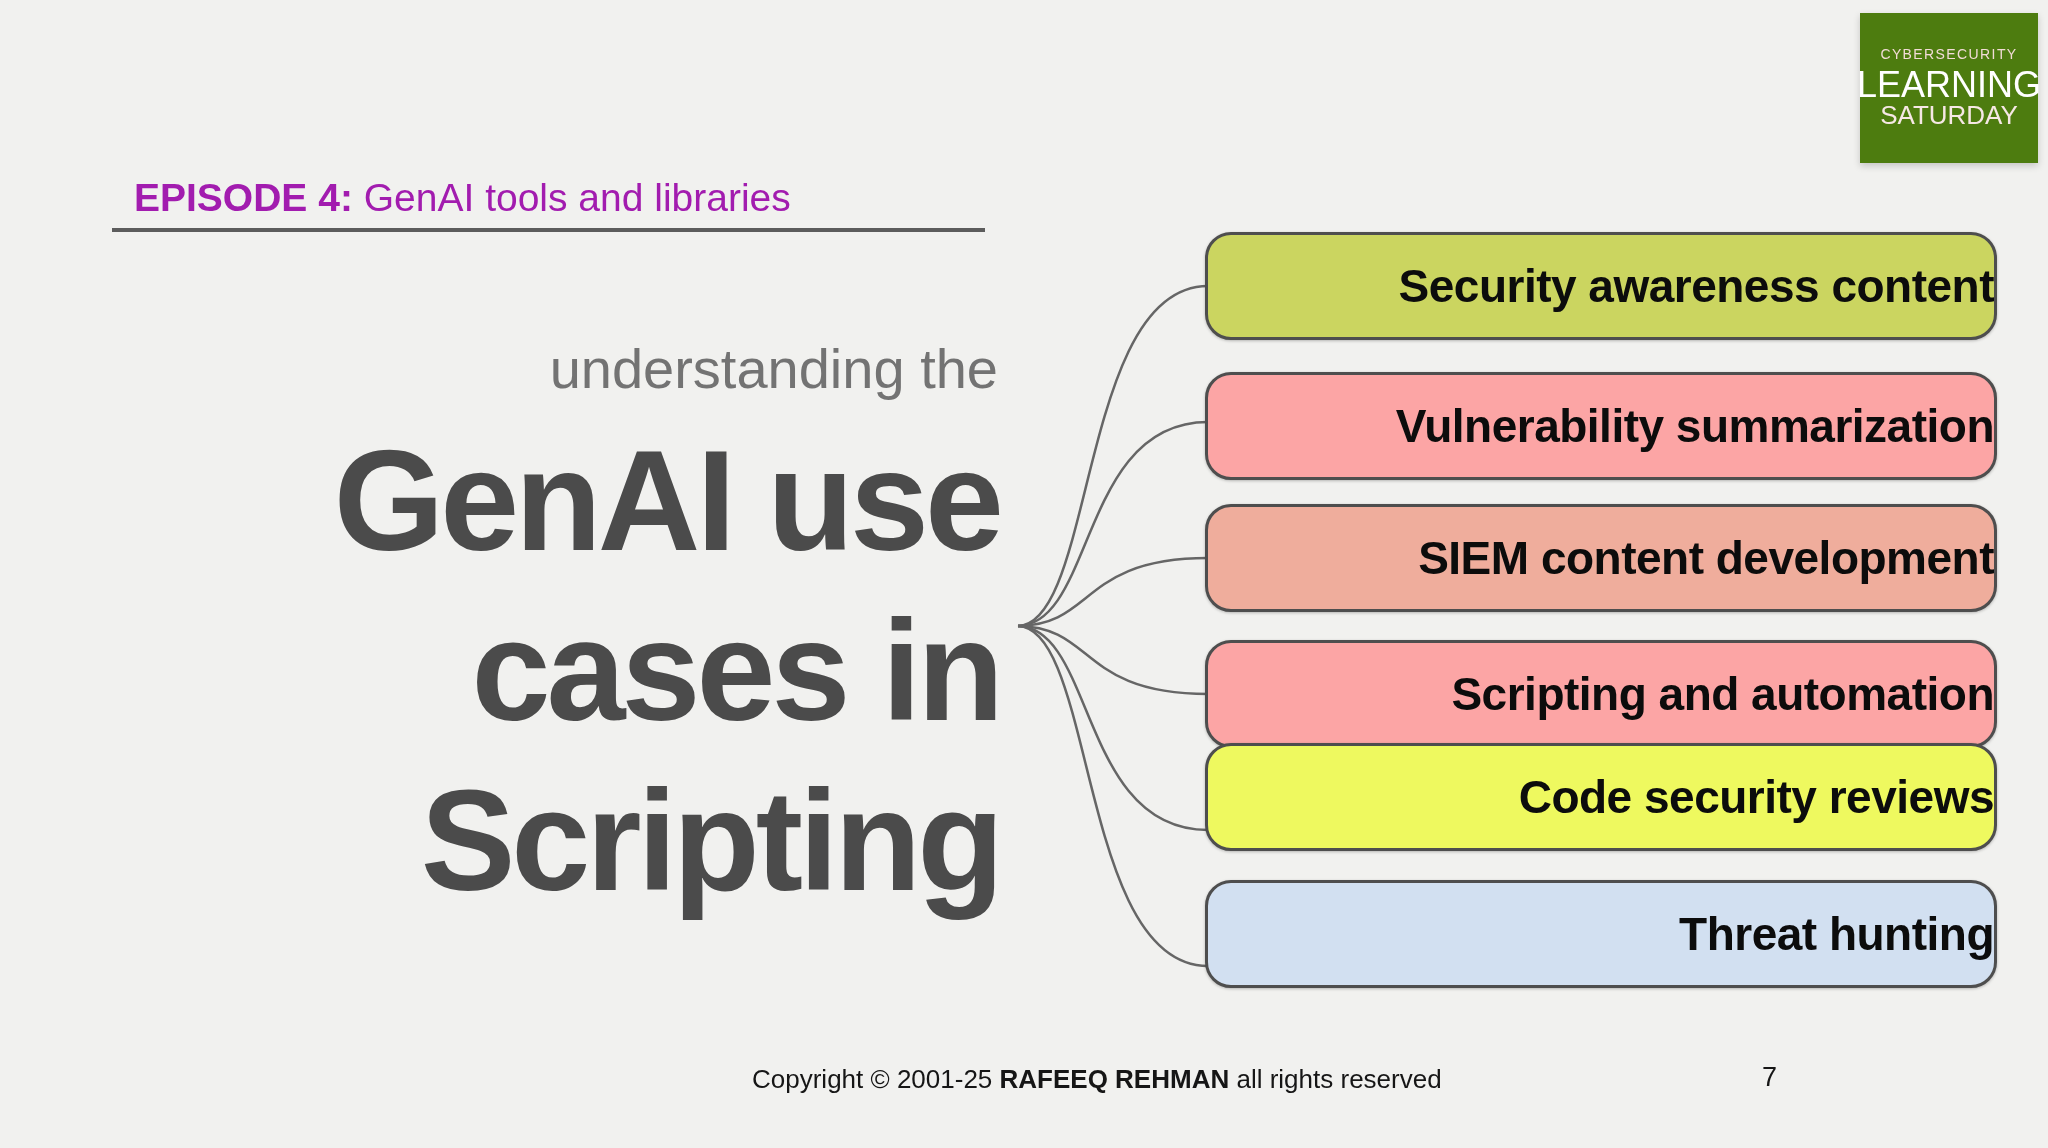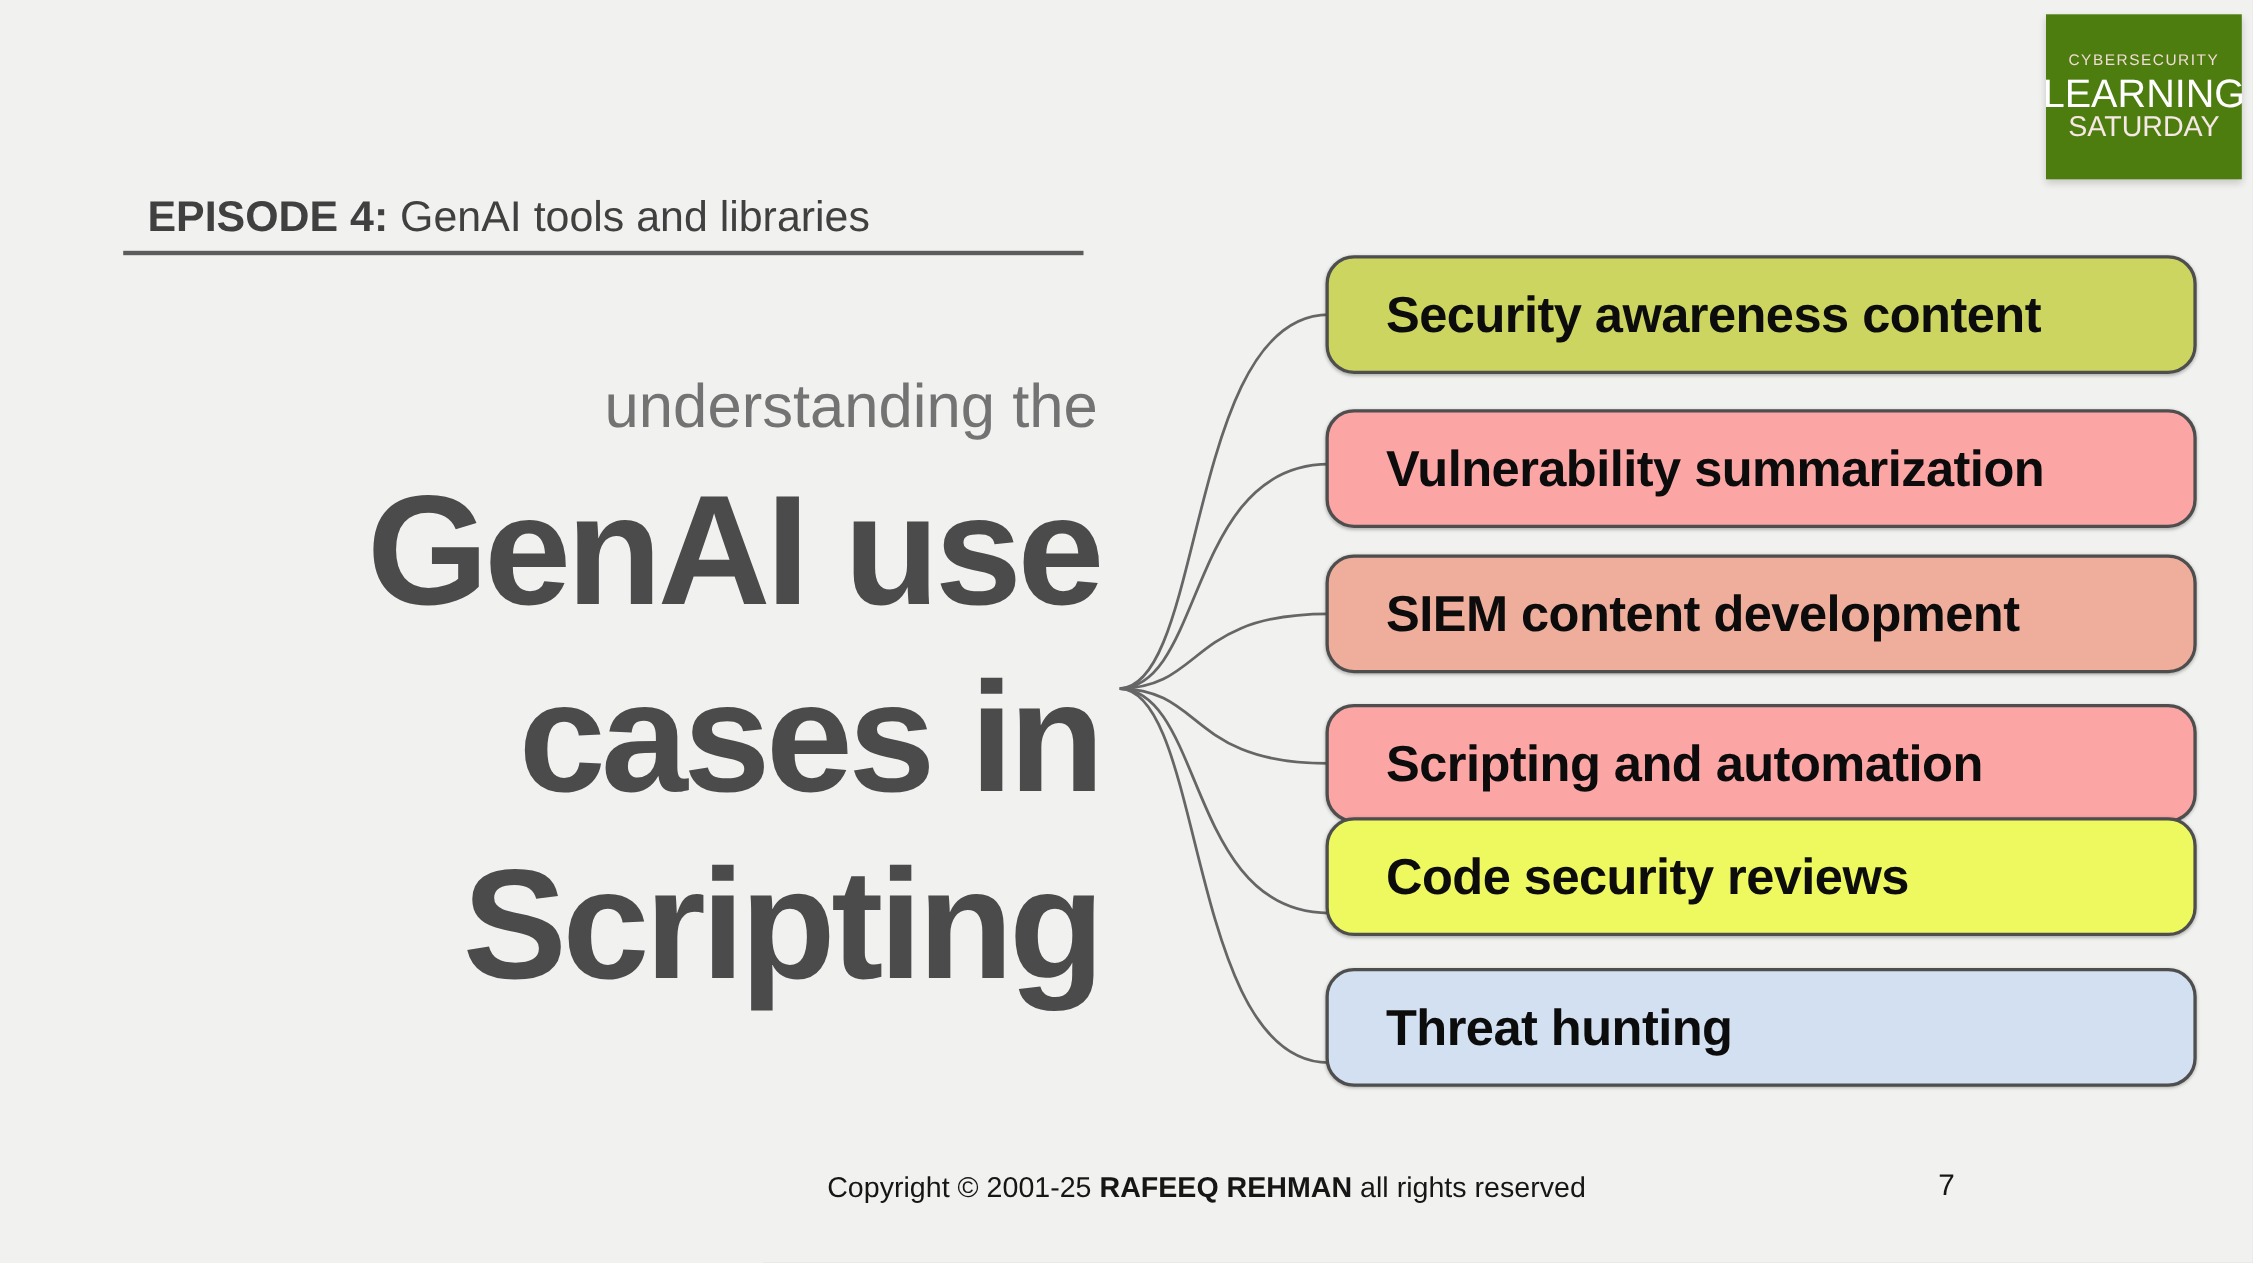--- a/index.html
+++ b/index.html
@@ -3,21 +3,21 @@
 <meta charset="utf-8">
 <style>
   html,body { margin:0; padding:0; background:#dedede; }
   .slide {
     position:relative; width:2048px; height:1148px;
     background:#f1f1ef; overflow:hidden;
     font-family:"Liberation Sans", sans-serif;
   }
 
   
-  .episode { position:absolute; left:134px; top:176px; font-size:39px; color:#404040; white-space:nowrap; }
+  .episode { position:absolute; left:134px; top:176px; font-size:39px; color:#a21caf; white-space:nowrap; }
   .episode .ep-label { font-weight:bold; }
   .rule { position:absolute; left:112px; top:228px; width:873px; height:4px; background:#5c5c5c; }
 
   
   .badge {
     position:absolute; left:1860px; top:13px; width:178px; height:150px;
     display:flex; flex-direction:column; align-items:center; justify-content:center;
     text-align:center; box-shadow:0 3px 7px rgba(0,0,0,0.18);
   }
   .badge .l1 { font-size:14px; letter-spacing:1.4px; color:#f2dcd7; margin-bottom:7px; white-space:nowrap; }
@@ -30,21 +30,21 @@
   .title-line { font-size:142px; line-height:170px; font-weight:bold; color:#4b4b4b; letter-spacing:-4px; white-space:nowrap; }
 
   
   .connectors { position:absolute; left:0; top:0; width:2048px; height:1148px; pointer-events:none; }
 
   
   .node {
     position:absolute; left:1205px; width:792px; height:108px;
     border:3px solid #4e4e4e; border-radius:26px;
     display:flex; align-items:center; box-sizing:border-box;
-    padding-left:52px; box-shadow:0 1px 3px rgba(0,0,0,0.25);
+    padding-left:52px; box-shadow:0 1px 3px rgba(0,0,0,0.25);justify-content:flex-end;
   }
   .node .node-label { font-size:46px; font-weight:bold; color:#0c0c0c; letter-spacing:-0.5px; white-space:nowrap; }
 
   
   .copyright { position:absolute; left:752px; top:1064px; font-size:26px; color:#161616; white-space:nowrap; }
   .copyright .author { font-weight:bold; }
   .pagenum { position:absolute; left:1762px; top:1062px; font-size:27px; color:#161616; }
 </style>
 </head>
 <body>

